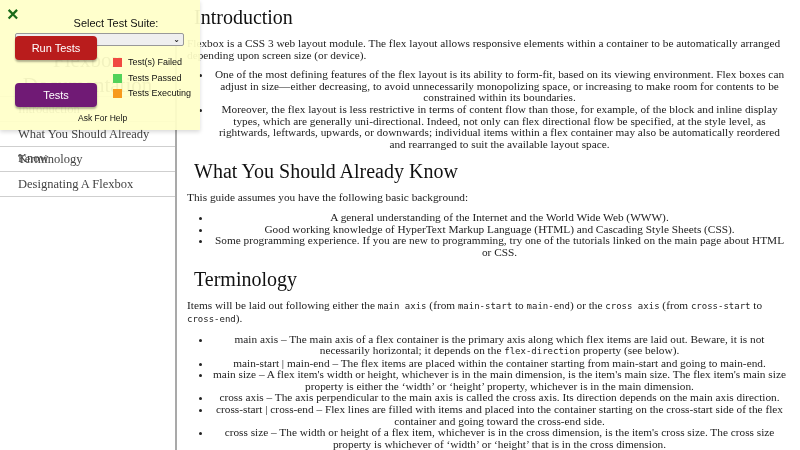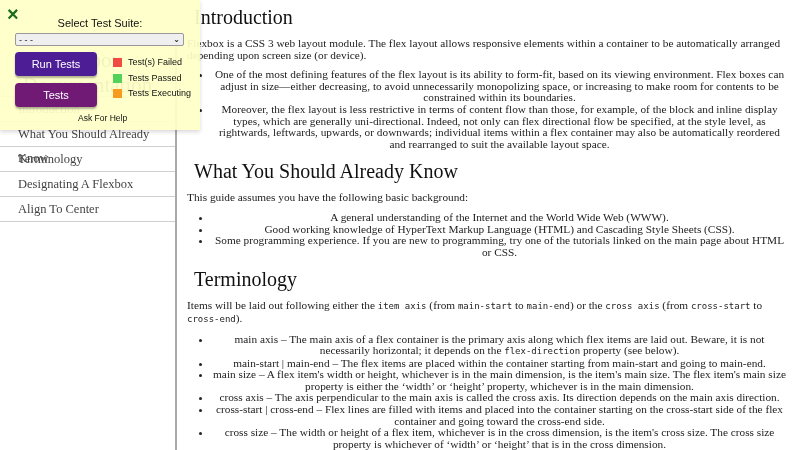--- a/index.html
+++ b/index.html
@@ -40,56 +40,55 @@
       position: absolute; left: 0; top: 0; width: 200px; height: 130px;
       background: rgba(255, 255, 200, 0.93);
       box-shadow: 0 2px 4px rgba(0,0,0,0.15);
       font-family: "Liberation Sans", "DejaVu Sans", sans-serif;
     }
     .close-x {
       position: absolute; left: 7px; top: 3px; font-size: 20px; font-weight: bold;
       color: #1a6b1a; cursor: pointer; line-height: 22px;
     }
     .suite-label {
-      position: absolute; left: 0; width: 200px; top: 17px; text-align: center;
+      position: absolute; left: 16px; width: 200px; top: 17px; text-align: center;
       font-size: 11px; color: #111;
     }
     .suite-select {
       position: absolute; left: 15px; top: 33px; width: 169px; height: 13px;
       background: #efefef; border: 1px solid #999; border-radius: 2px;
       font-size: 9px; line-height: 12px; padding-left: 3px; box-sizing: border-box;
       color: #222;
     }
     .suite-select .chev {
       position: absolute; right: 3px; top: 0; font-size: 8px; font-weight: bold;
     }
     .btn {
       position: absolute; left: 15px; width: 82px; height: 24px; border-radius: 4px;
       color: #fff; font-size: 11px; text-align: center; line-height: 24px;
       box-shadow: 0 2px 2px rgba(0,0,0,0.3); cursor: pointer;
     }
-    .btn-run { top: 52px; background: #4c1d95; }
+    .btn-run { top: 36px; background: #b91c1c; }
     .btn-tests { top: 83px; background: #701a75; }
     .legend-item { position: absolute; left: 113px; font-size: 9px; color: #111; height: 11px; line-height: 11px; text-align: center; }
     .legend-swatch { display: inline-block; width: 9px; height: 9px; vertical-align: middle; margin-right: 6px; }
     .help-link {
       position: absolute; left: 78px; top: 113px; font-size: 8.5px;
       color: #111; cursor: pointer;
     }
   </style>
 </head>
 <body>
 
 <nav class="sidebar">
   <div class="sidebar-title">Flexbox Documentation</div>
   <a class="sidebar-item">Introduction</a>
   <a class="sidebar-item">What You Should Already Know</a>
   <a class="sidebar-item">Terminology</a>
   <a class="sidebar-item">Designating A Flexbox</a>
-  <a class="sidebar-item">Align To Center</a>
 </nav>
 
 <main class="main">
   <section>
     <h1>Introduction</h1>
     <p>Flexbox is a CSS 3 web layout module. The flex layout allows responsive elements within a container to be automatically arranged depending upon screen size (or device).</p>
     <ul>
       <li>One of the most defining features of the flex layout is its ability to form-fit, based on its viewing environment. Flex boxes can adjust in size—either decreasing, to avoid unnecessarily monopolizing space, or increasing to make room for contents to be constrained within its boundaries.</li>
       <li>Moreover, the flex layout is less restrictive in terms of content flow than those, for example, of the block and inline display types, which are generally uni-directional. Indeed, not only can flex directional flow be specified, at the style level, as rightwards, leftwards, upwards, or downwards; individual items within a flex container may also be automatically reordered and rearranged to suit the available layout space.</li>
     </ul>
@@ -100,21 +99,21 @@
     <p>This guide assumes you have the following basic background:</p>
     <ul>
       <li>A general understanding of the Internet and the World Wide Web (WWW).</li>
       <li>Good working knowledge of HyperText Markup Language (HTML) and Cascading Style Sheets (CSS).</li>
       <li>Some programming experience. If you are new to programming, try one of the tutorials linked on the main page about HTML or CSS.</li>
     </ul>
   </section>
 
   <section>
     <h1>Terminology</h1>
-    <p><span>Items will be laid out following either the </span><code>item axis</code><span> (from </span><code>main-start</code><span> to </span><code>main-end</code><span>) or the </span><code>cross axis</code><span> (from </span><code>cross-start</code><span> to </span><code>cross-end</code><span>).</span></p>
+    <p><span>Items will be laid out following either the </span><code>main axis</code><span> (from </span><code>main-start</code><span> to </span><code>main-end</code><span>) or the </span><code>cross axis</code><span> (from </span><code>cross-start</code><span> to </span><code>cross-end</code><span>).</span></p>
     <ul>
       <li><span>main axis – The main axis of a flex container is the primary axis along which flex items are laid out. Beware, it is not necessarily horizontal; it depends on the </span><code>flex-direction</code><span> property (see below).</span></li>
       <li>main-start | main-end – The flex items are placed within the container starting from main-start and going to main-end.</li>
       <li>main size – A flex item's width or height, whichever is in the main dimension, is the item's main size. The flex item's main size property is either the ‘width’ or ‘height’ property, whichever is in the main dimension.</li>
       <li>cross axis – The axis perpendicular to the main axis is called the cross axis. Its direction depends on the main axis direction.</li>
       <li>cross-start | cross-end – Flex lines are filled with items and placed into the container starting on the cross-start side of the flex container and going toward the cross-end side.</li>
       <li>cross size – The width or height of a flex item, whichever is in the cross dimension, is the item's cross size. The cross size property is whichever of ‘width’ or ‘height’ that is in the cross dimension.</li>
     </ul>
   </section>
 

